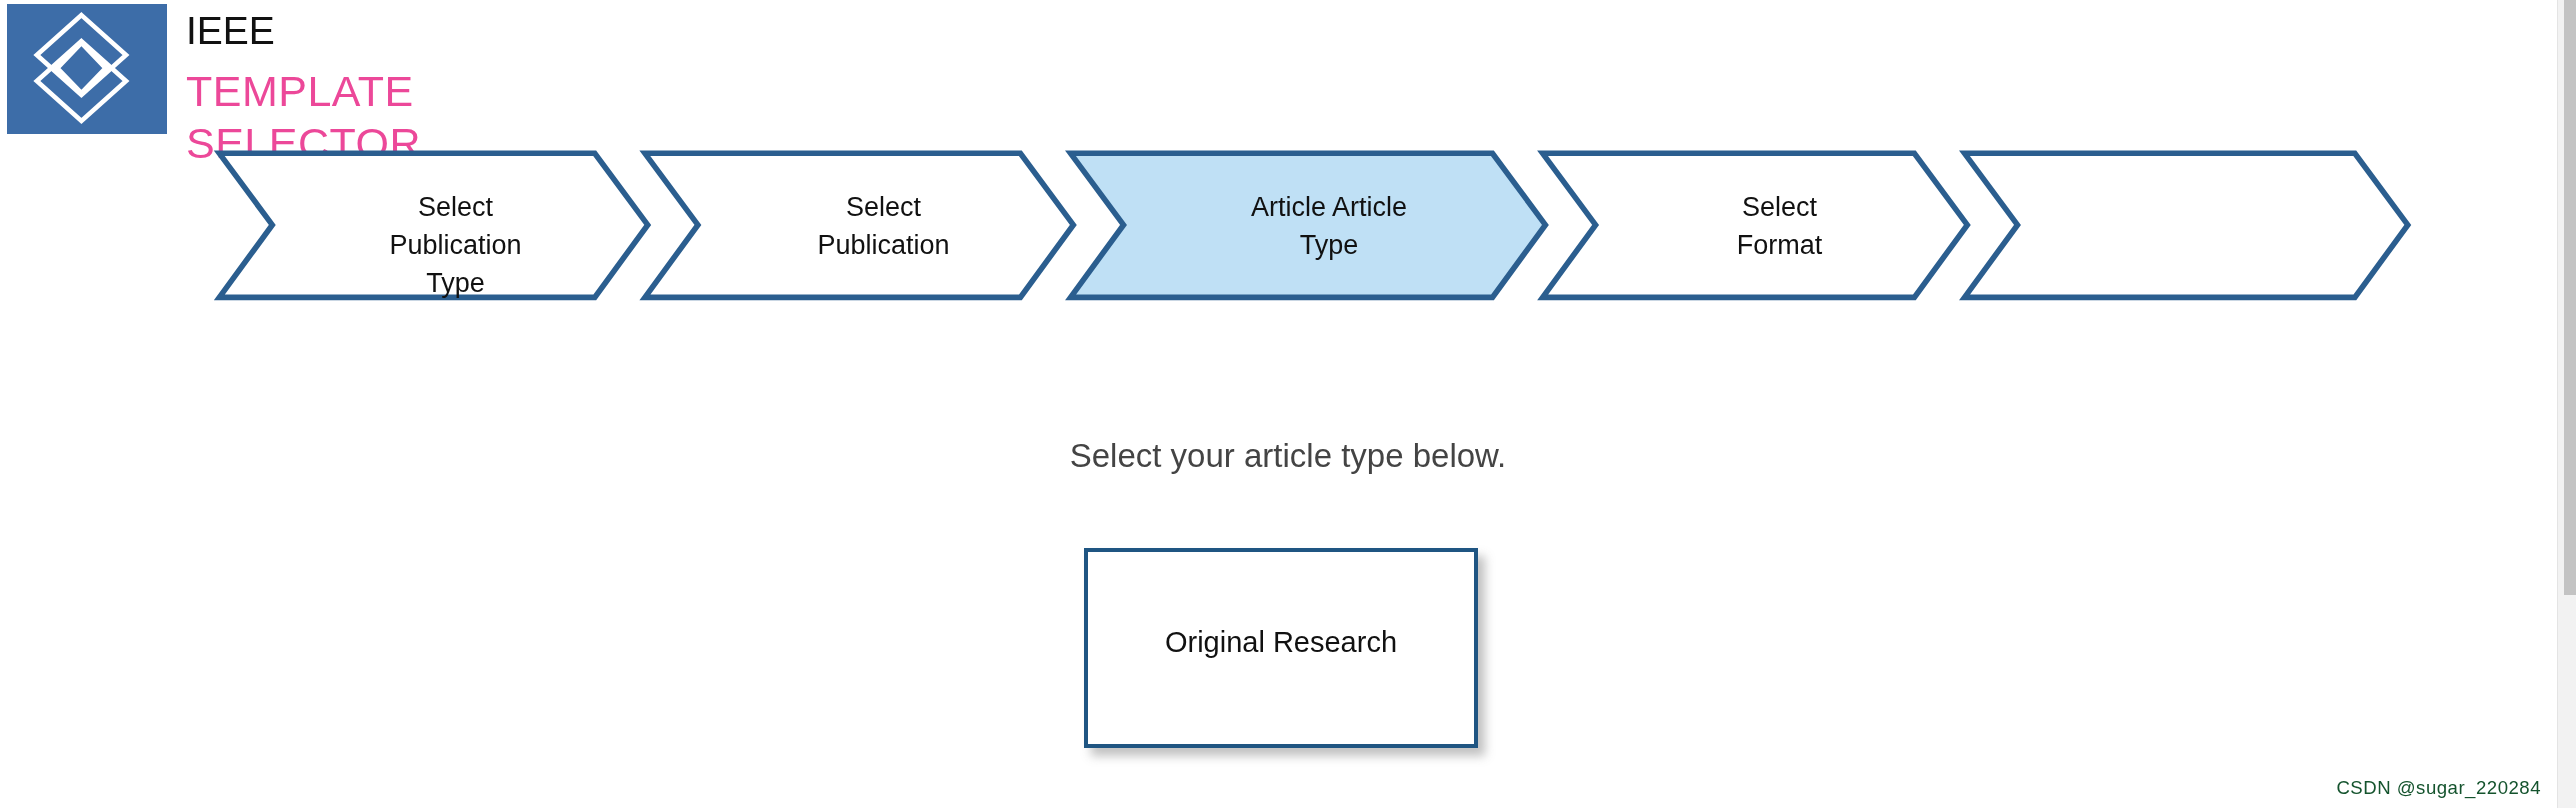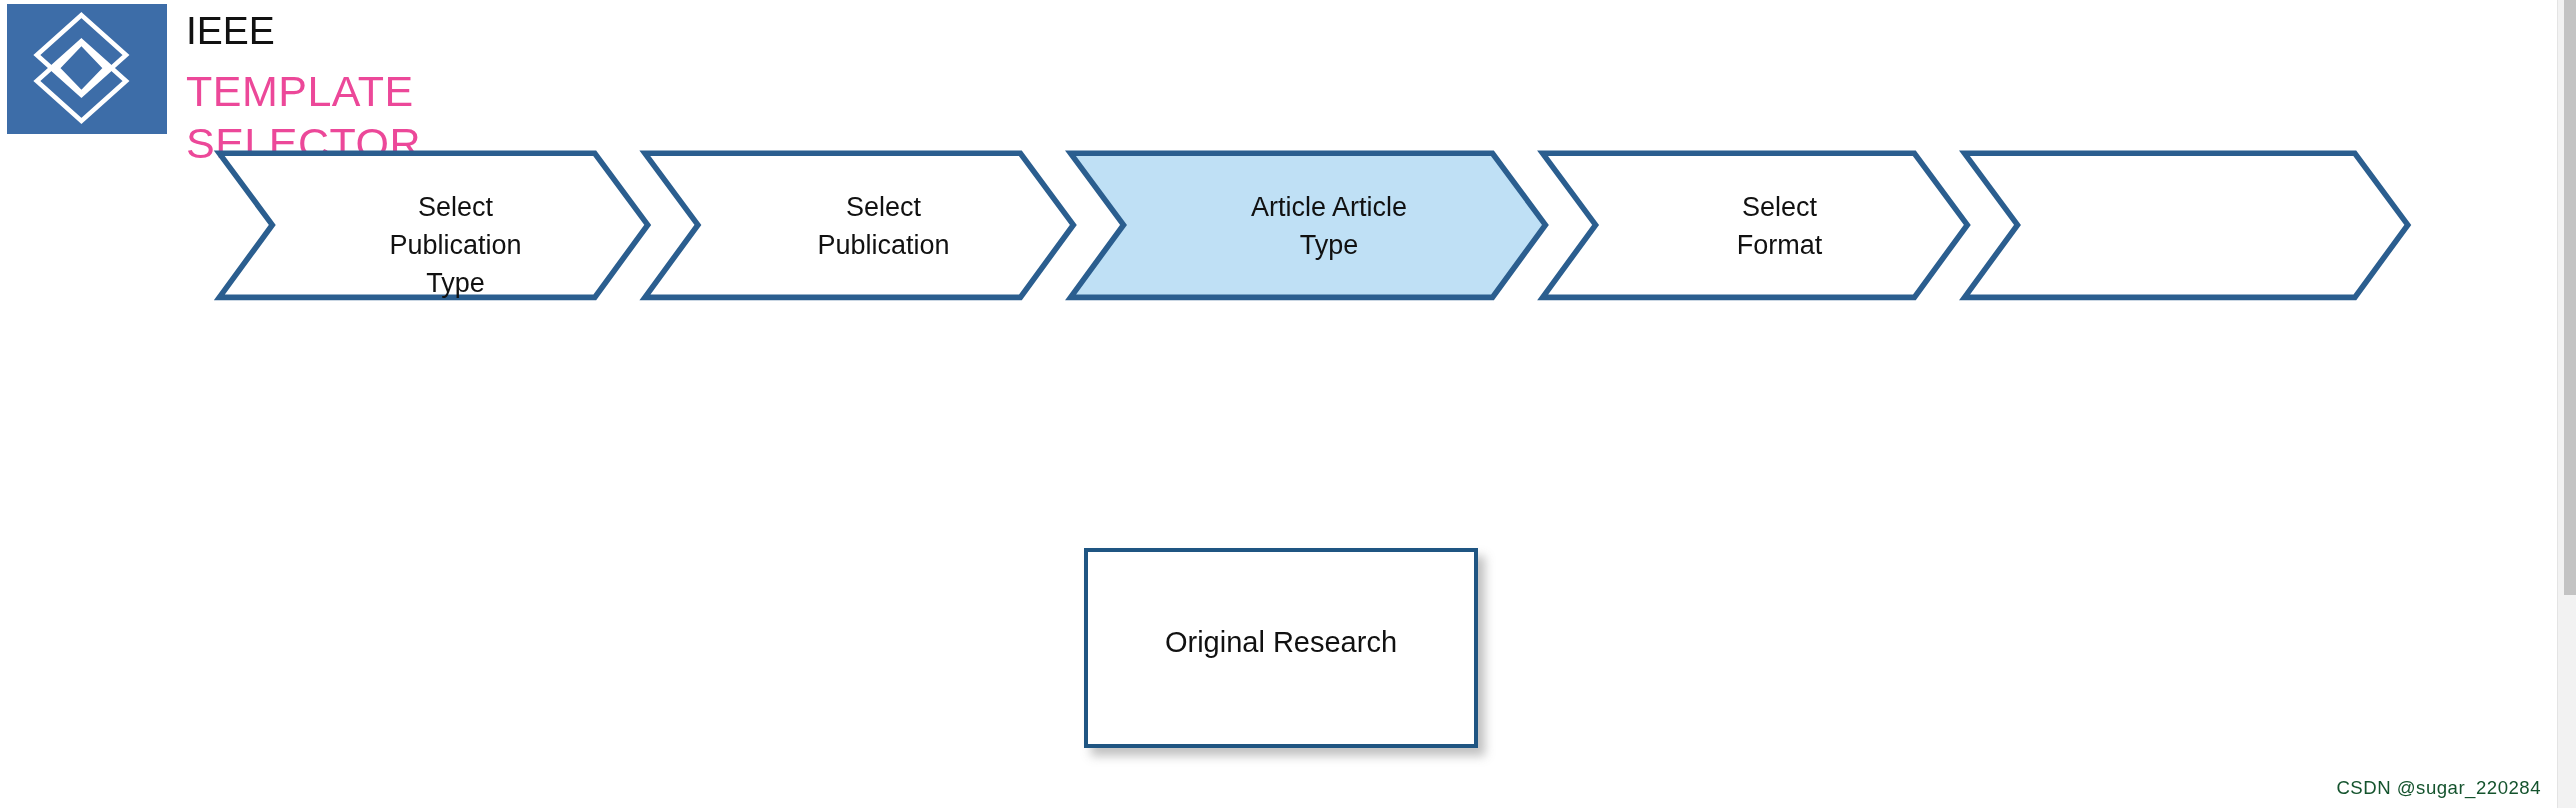--- a/index.html
+++ b/index.html
@@ -219,20 +219,21 @@
 
     <div class="step-label" style="left:1143px; top:44px; width:372px;">Article Article
 Type</div>
 
     <div class="step-label" style="left:1612px; top:44px; width:335px;">Select
 Format</div>
 
 
   </div>
 
+  <div id="instruction">Select your article type below.</div>
 
   <div id="card-area">
     <div id="article-card">
       <div id="article-card-label">Original Research</div>
     </div>
   </div>
 
   <div id="watermark">CSDN @sugar_220284</div>
 
   <div id="scrollbar-track">

